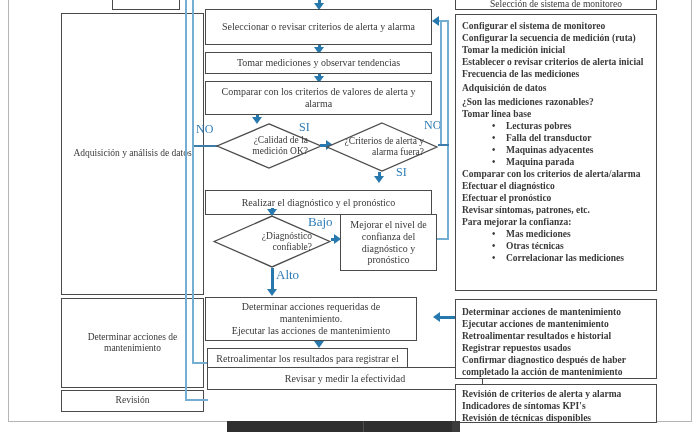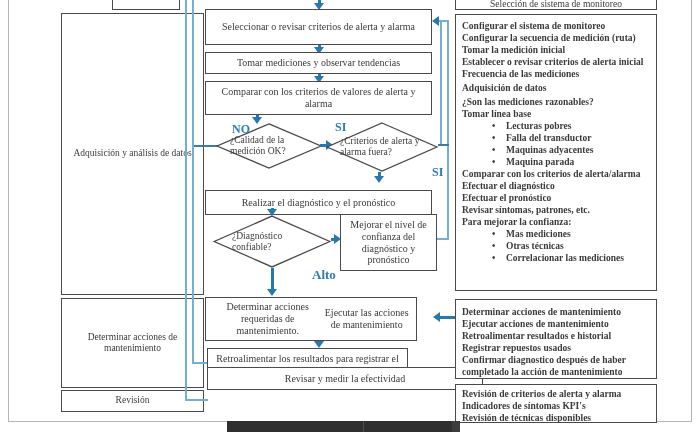--- a/index.html
+++ b/index.html
@@ -5,32 +5,32 @@
   html,body { margin:0; padding:0; background:#fff; }
   .page { position:relative; width:696px; height:432px; background:#ffffff; overflow:hidden;
           font-family:"Liberation Serif","DejaVu Serif",serif; color:#333; }
   .abs { position:absolute; box-sizing:border-box; }
   .box { position:absolute; box-sizing:border-box; background:#fff; border:1.4px solid #4a4a4a; }
   .cbox { display:flex; align-items:center; justify-content:center; text-align:center;
           font-size:10px; line-height:1.17; padding:1px 6px; color:#3a3a3a; }
   .lbox { display:flex; align-items:center; justify-content:center; text-align:center;
           font-size:9.5px; line-height:1.2; padding:2px 8px; color:#3a3a3a;margin-left:24px; }
   .dtext { position:absolute; display:flex; align-items:center; justify-content:center;
-           text-align:left; font-size:9.5px; line-height:1.15; color:#3a3a3a; }
+           text-align:right; font-size:9.5px; line-height:1.15; color:#3a3a3a; }
   .gline { position:absolute; background:#b5b5b5; }
   .bline { position:absolute; background:#74afd3; }
   .tline { position:absolute; background:#3d7ca8; }
   .astem { position:absolute; background:#2778ad; }
   .ahd { position:absolute; width:0; height:0; border-left:5px solid transparent;
          border-right:5px solid transparent; border-top:7px solid #2778ad; }
   .ahl { position:absolute; width:0; height:0; border-top:5px solid transparent;
          border-bottom:5px solid transparent; border-right:7px solid #2778ad; }
   .ahr { position:absolute; width:0; height:0; border-top:5px solid transparent;
          border-bottom:5px solid transparent; border-left:7px solid #2778ad; }
-  .dlabel { position:absolute; color:#2f7cb5; font-weight:bold; font-size:12px; line-height:1;margin-left:36px; }
+  .dlabel { position:absolute; color:#2f7cb5; font-weight:normal; font-size:12px; line-height:1; }
   .rl { font-size:9.5px; line-height:12px; color:#3a3a3a;font-weight:bold; }
   .rl.bullet { display:flex; padding-left:30px; }
   .rl.bullet .bdot { width:14px; }
   .gap { margin-top:2px; }
   svg.dia { position:absolute; overflow:visible; }
   .fragtext { position:absolute; left:0; right:0; bottom:0; text-align:center; font-size:9.5px; color:#3a3a3a; }
 </style>
 </head>
 <body>
 
@@ -124,21 +124,21 @@
   <div class="astem" style="left:331px;top:238px;width:4px;height:3px"></div>
   <div class="ahr" style="left:334px;top:234px"></div>
 
   <div class="box cbox" style="left:340px;top:214px;width:97px;height:57px">
     <span>Mejorar el nivel de confianza del diagnóstico y pronóstico</span>
   </div>
 
   <div class="astem" style="left:271px;top:268px;width:3px;height:22px"></div>
   <div class="ahd" style="left:267px;top:289px"></div>
 
-  <div class="box cbox" style="left:205px;top:297px;width:212px;height:44px;flex-direction:row">
+  <div class="box cbox" style="left:205px;top:297px;width:212px;height:44px;flex-direction:column">
     <span>Determinar acciones requeridas de mantenimiento.</span>
     <span>Ejecutar las acciones de mantenimiento</span>
   </div>
 
   <div class="astem" style="left:318px;top:341px;width:3px;height:2px"></div>
   <div class="ahd" style="left:314px;top:341px"></div>
 
   <div class="box cbox" style="left:207px;top:348px;width:201px;height:33px">
     <span>Retroalimentar los resultados para registrar el historial</span>
   </div>

